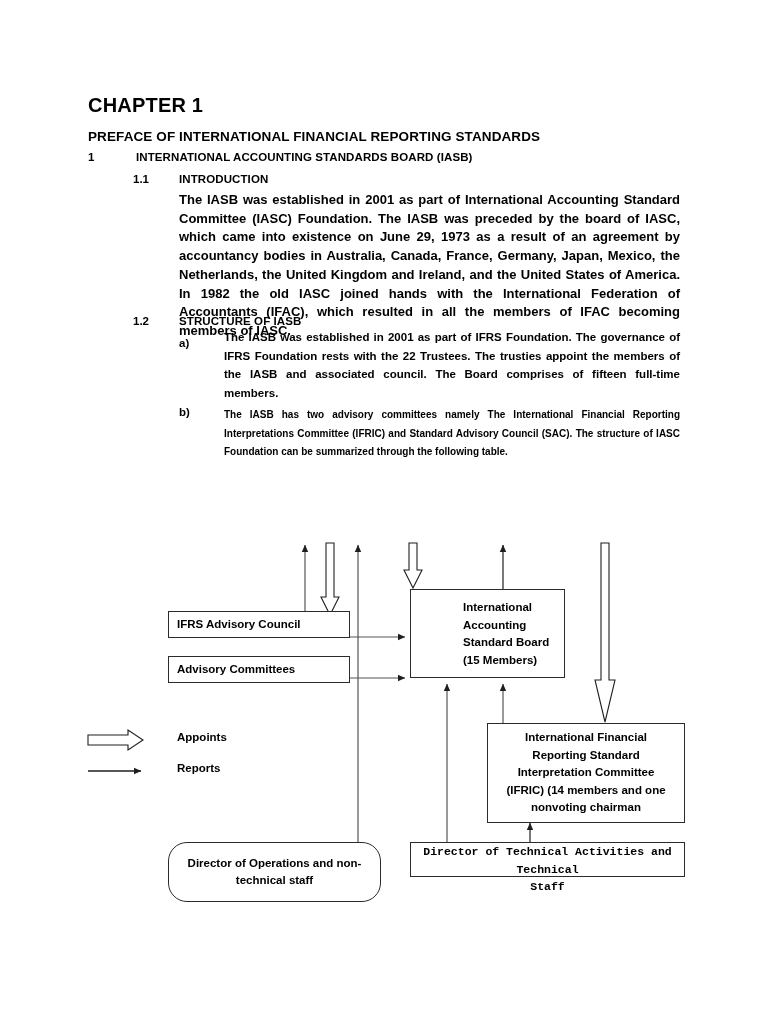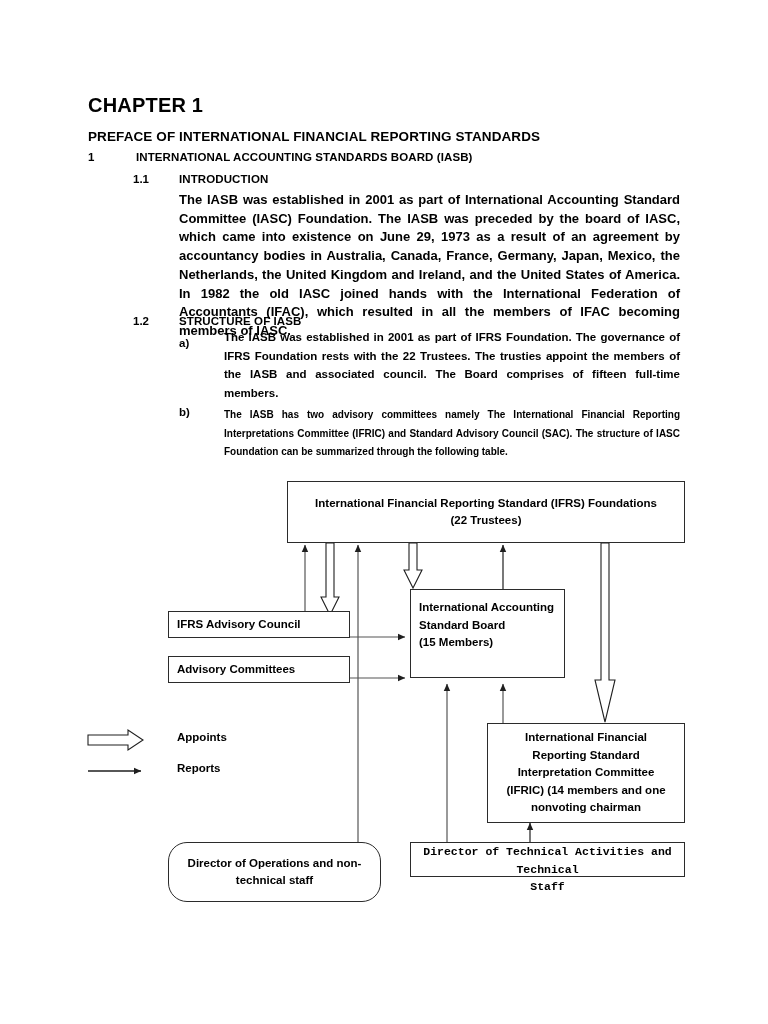--- a/index.html
+++ b/index.html
@@ -246,28 +246,22 @@
 
     <g>
       <path d="M88,735 L128,735 L128,730 L143,740 L128,750 L128,745 L88,745 Z" fill="#ffffff" stroke="#1f1f1f" stroke-width="1.1"></path>
     </g>
 
     <g>
       <line x1="88" y1="771" x2="141" y2="771" stroke="#1f1f1f" stroke-width="1.3" marker-end="url(#thinhead)"></line>
     </g>
   </svg>
 
-  <div class="dbox c-center" style="left:287px; top:481px; width:398px; height:62px; display:flex; align-items:center; justify-content:center;">
-    <div class="inner">
-      <div>International Financial Reporting Standard  (IFRS) Foundations</div>
-      <div>(22 Trustees)</div>
-    </div>
-  </div>
-
-  <div class="dbox c-left" style="left:410px; top:589px; width:155px; height:89px; padding-top:9px;">
+
+  <div class="dbox c-left" style="left:410px; top:589px; width:155px; height:89px; padding-top:9px;padding-left:44px;">
     <div class="inner">
       <div>International Accounting</div>
       <div>Standard Board</div>
       <div>(15 Members)</div>
     </div>
   </div>
 
   <div class="dbox c-left" style="left:168px; top:611px; width:182px; height:27px; display:flex; align-items:center;">
     <div class="inner">
       <div>IFRS Advisory Council</div>

